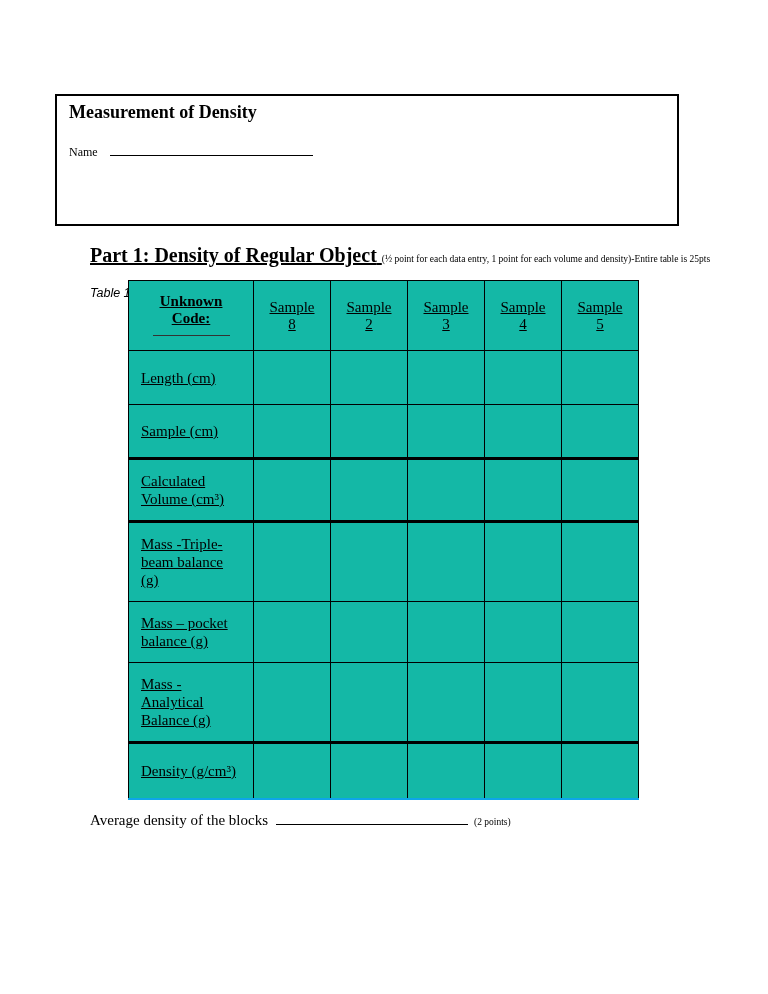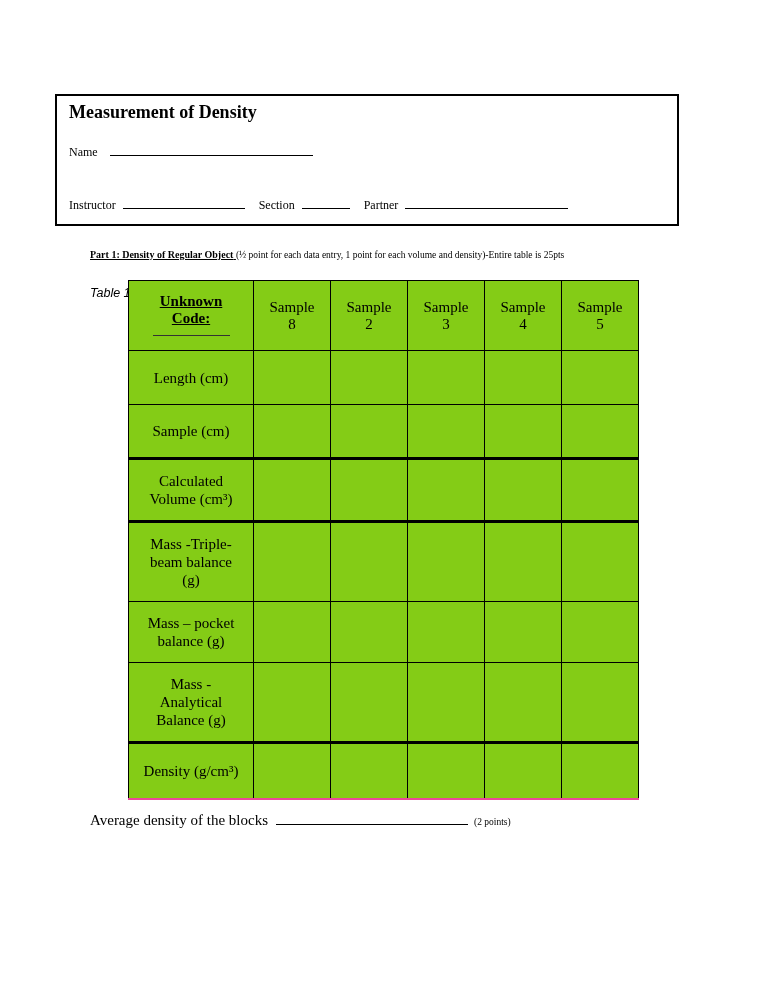--- a/index.html
+++ b/index.html
@@ -38,21 +38,21 @@
   .instr-blank { width: 122px; margin-left: 7px; margin-right: 14px; }
   .section-blank { width: 48px; margin-left: 7px; margin-right: 14px; }
   .partner-blank { width: 163px; margin-left: 7px; }
 
   
   .part1 {
     position: absolute; left: 90px; top: 244px;
     white-space: nowrap;
   }
   .part1-title {
-    font-size: 10px; font-weight: bold;
+    font-size: 20px; font-weight: bold;
     text-decoration: underline;
   }
   .part1-note { font-size: 9.5px; font-family: Liberation Serif, serif; }
   .table-caption {
     position: absolute; left: 90px; top: 262px;
     font-family: "Liberation Sans", sans-serif;
     font-style: italic;
     font-size: 12.5px;
     margin-top: 24px;
   }
@@ -62,27 +62,28 @@
     position: absolute; left: 128px; top: 280px;
     border-collapse: collapse;
     table-layout: fixed;
     width: 510px;
   }
   .dtable th, .dtable td {
     border: 1px solid #000;
     padding: 12px;
     font-size: 15px;
     font-weight: normal;
-    background: #84cc16;
+    background: #14b8a6;
+    text-decoration: underline;
   }
   .dtable col.label-col { width: 125px; }
   .dtable col.sample-col { width: 77px; }
   .sample-h { text-align: center; vertical-align: middle; }
   .row-label {
-    text-align: center; vertical-align: middle;
+    text-align: left; vertical-align: middle;
     padding-left: 8px; padding-right: 4px;
     white-space: pre-line;
     line-height: 1.2;
   }
   .uc-cell { text-align: center; vertical-align: middle; }
   .uc-label { font-weight: bold; text-decoration: underline; font-size: 15px; }
   .uc-blank {
     width: 77px; height: 1px;
     border-bottom: 1px solid #333;
     margin: 8px auto 2px auto;
@@ -90,42 +91,39 @@
   tr.r0 { height: 51px; }
   tr.r1 { height: 54px; }
   tr.r2 { height: 54px; }
   tr.r3 { height: 54px; }
   tr.r4 { height: 57px; }
   tr.r5 { height: 54px; }
   tr.r6 { height: 57px; }
   tr.r7 { height: 57px; }
   tr.r8 { height: 56px; }
   tr.thick-top th, tr.thick-top td { border-top: 3px solid #000; }
-  tr.last-row td { border-bottom: 2px solid #ec4899; }
+  tr.last-row td { border-bottom: 2px solid #0ea5e9; }
 
   
   .footer-line {
     position: absolute; left: 90px; top: 810px;
     font-size: 15px; white-space: nowrap;
   }
   .avg-blank { width: 192px; margin-left: 8px; }
   .points-note { font-size: 9.5px; margin-left: 6px; text-align: center; }
 </style>
 </head>
 <body>
 
 <div>
 
   <div class="header-box">
     <div class="hb-title">Measurement of Density</div>
     <div class="field-row name-row">
       <span>Name</span><span class="blank name-blank"></span>
-    </div>
-    <div class="field-row instr-row">
-      <span>Instructor</span><span class="blank instr-blank"></span><span>Section</span><span class="blank section-blank"></span><span>Partner</span><span class="blank partner-blank"></span>
     </div>
   </div>
 
   <div class="part1">
     <span class="part1-title">Part 1: Density of Regular Object</span><span class="part1-title">&nbsp;</span><span class="part1-note">(½ point for each data entry, 1 point for each volume and density)-Entire table is 25pts</span>
   </div>
   <div class="table-caption">Table 1.</div>
 
   <table class="dtable">
     <colgroup>

